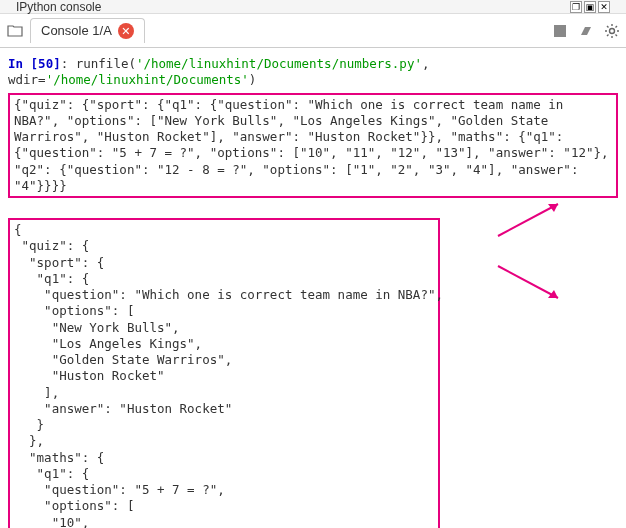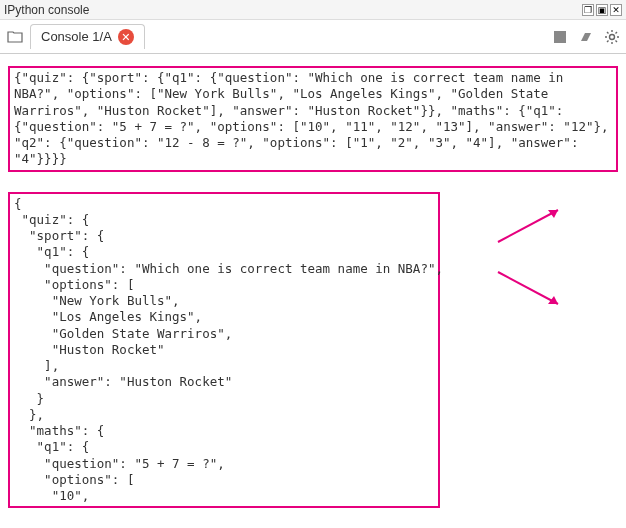--- a/index.html
+++ b/index.html
@@ -8,24 +8,24 @@
       font-size: 13px;
       background: #fff;
       width: 626px;
       height: 528px;
       overflow: hidden;
     }
     .titlebar {
       display: flex;
       align-items: center;
       justify-content: space-between;
-      padding: 2px 4px;
+      padding: 2px 16px;
       background: #f5f5f5;
       border-bottom: 1px solid #ddd;
-      height: 20px;
+      height: 14px;
     }
     .titlebar-title {
       font-size: 12px;
       color: #333;
     }
     .window-controls {
       display: flex;
       gap: 2px;
     }
     .window-btn {
@@ -168,20 +168,23 @@
     <div class="toolbar-icon">
       <svg viewBox="0 0 16 16">
           <circle cx="8" cy="8" r="2.5" fill="none" stroke="#666" stroke-width="1.4"></circle>
           <path d="M8 1 L8 3 M8 13 L8 15 M1 8 L3 8 M13 8 L15 8 M3 3 L4.5 4.5 M11.5 11.5 L13 13 M3 13 L4.5 11.5 M11.5 4.5 L13 3" stroke="#666" stroke-width="1.4"></path>
         </svg>
     </div>
   </div>
 </div>
 
 <div class="console-area">
+  <div class="prompt-line">
+    <span class="prompt-in">In </span><span class="prompt-num">[50]</span><span class="code-call">: </span><span class="code-call">runfile(</span><span class="string-green">'/home/linuxhint/Documents/numbers.py'</span><span class="code-call">, </span><span class="param-name">wdir=</span><span class="string-green">'/home/linuxhint/Documents'</span><span class="code-call">)</span>
+  </div>
 
   <div class="output-box1">{"quiz": {"sport": {"q1": {"question": "Which one is correct team name in NBA?", "options": ["New York Bulls", "Los Angeles Kings", "Golden State Warriros", "Huston Rocket"], "answer": "Huston Rocket"}}, "maths": {"q1": {"question": "5 + 7 = ?", "options": ["10", "11", "12", "13"], "answer": "12"}, "q2": {"question": "12 - 8 = ?", "options": ["1", "2", "3", "4"], "answer": "4"}}}}</div>
 
   <div class="output-box2">{
  "quiz": {
   "sport": {
    "q1": {
     "question": "Which one is correct team name in NBA?",
     "options": [
      "New York Bulls",

